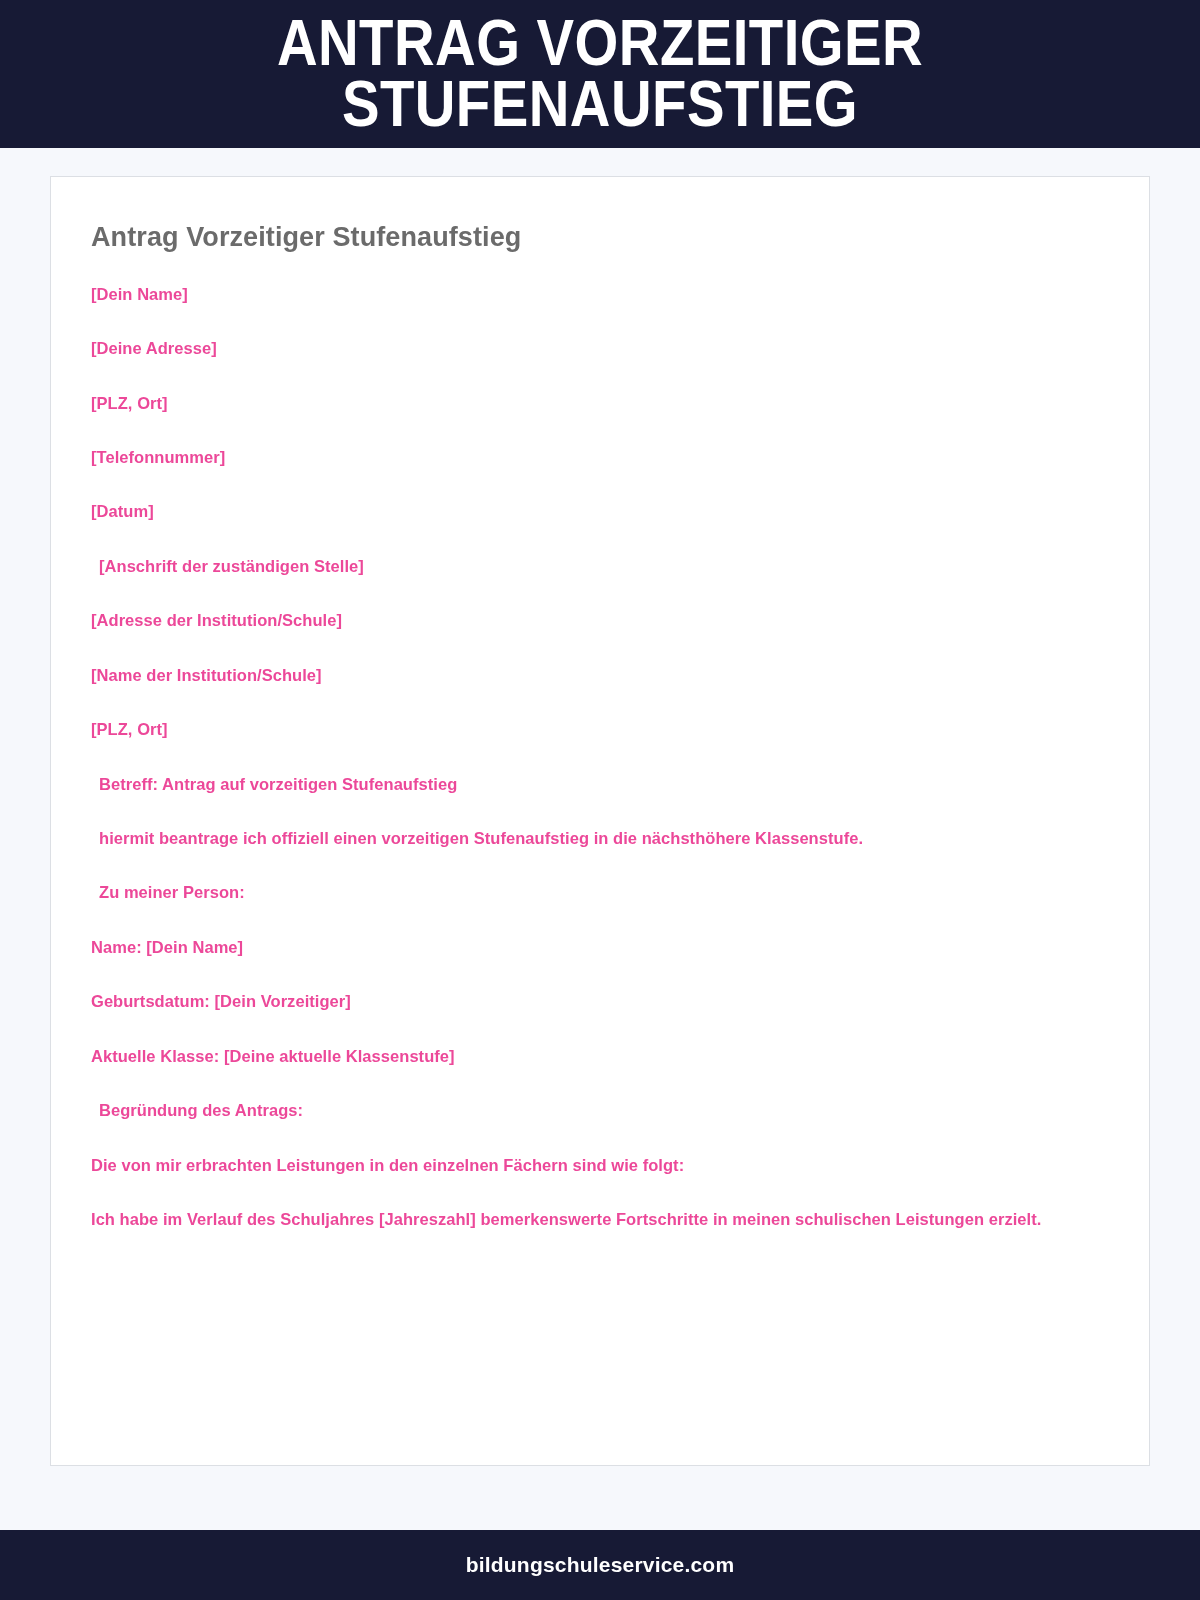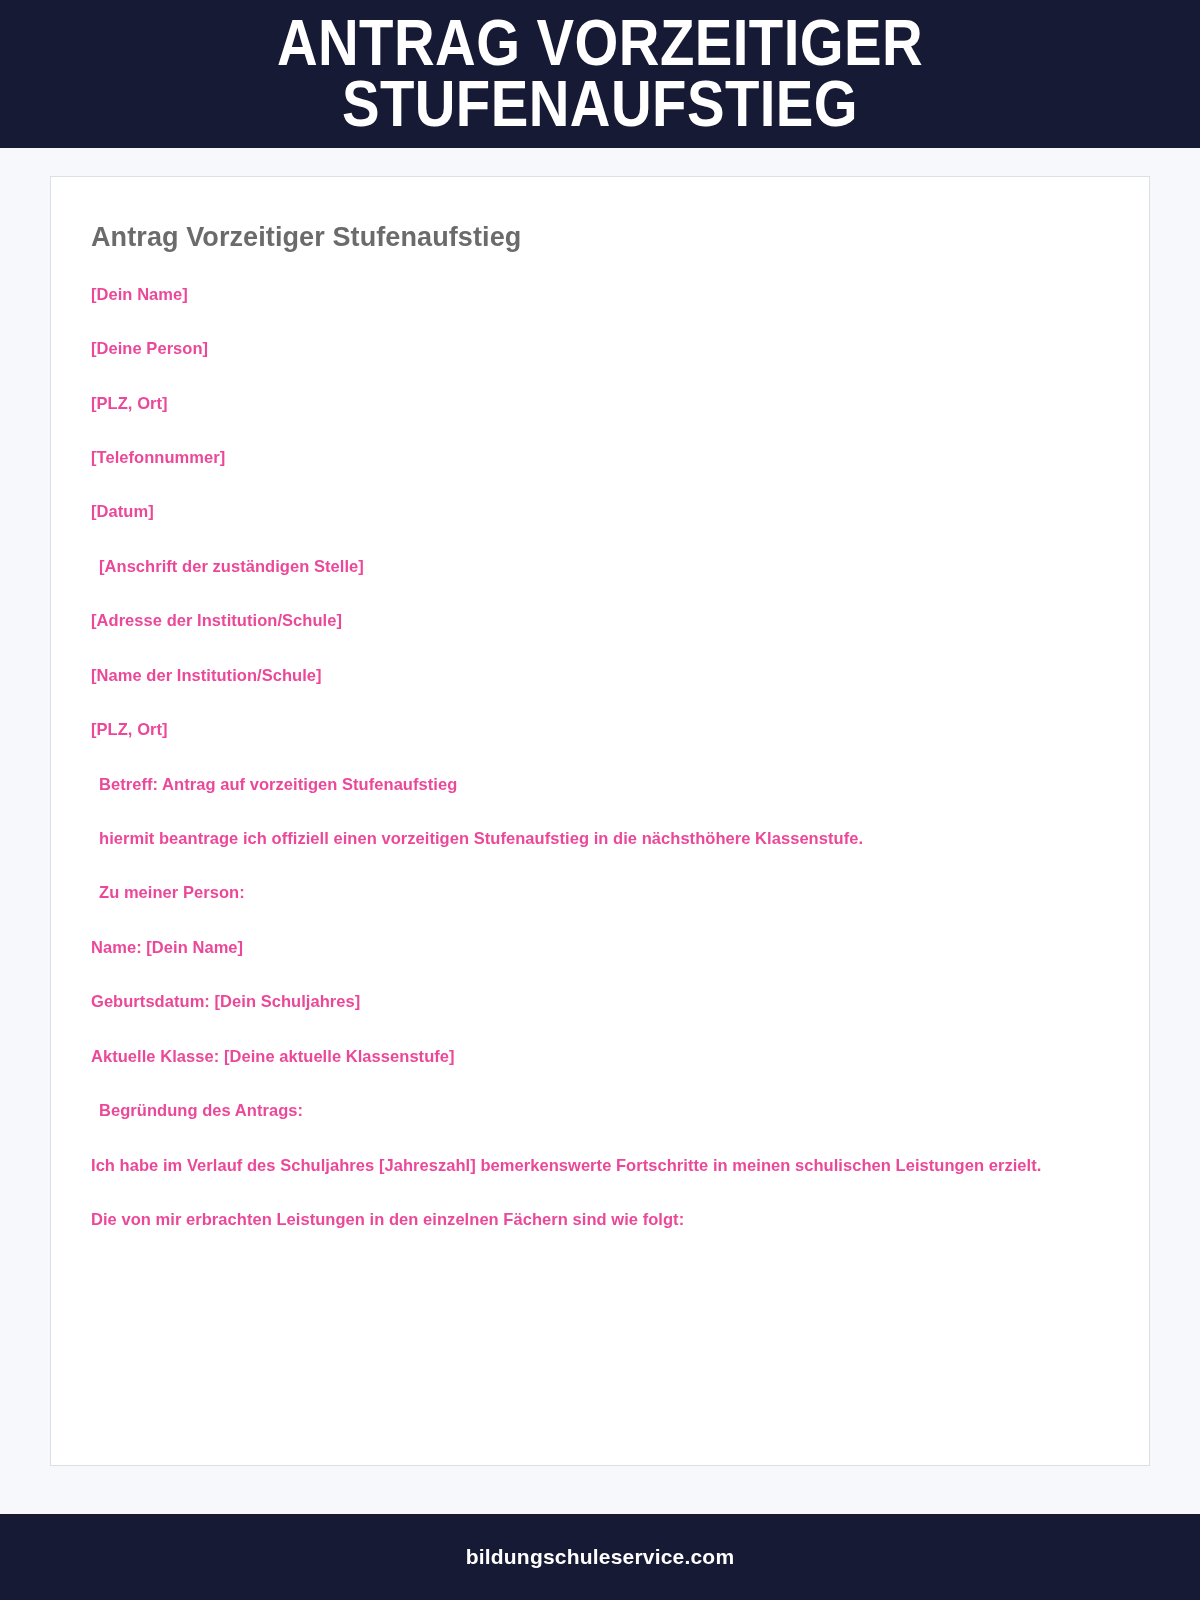--- a/index.html
+++ b/index.html
@@ -78,21 +78,21 @@
   .doc-body p:last-child {
     margin-bottom: 0;
   }
 
   
   .footer {
     position: absolute;
     left: 0;
     bottom: 0;
     width: 100%;
-    height: 86px;
+    height: 70px;
     background: #171a35;
     display: flex;
     align-items: center;
     justify-content: center;
   }
   .footer-text {
     color: #ffffff;
     font-size: 21px;
     font-weight: bold;
     letter-spacing: 0.2px;
@@ -103,36 +103,36 @@
 
 <header class="banner">
   <h1 class="banner-title">Antrag Vorzeitiger Stufenaufstieg</h1>
 </header>
 
 <main class="page-area">
   <article class="doc-card">
     <h2 class="doc-title">Antrag Vorzeitiger Stufenaufstieg</h2>
     <div class="doc-body">
         <p>[Dein Name]</p>
-        <p>[Deine Person]</p>
+        <p>[Deine Adresse]</p>
         <p>[PLZ, Ort]</p>
         <p>[Telefonnummer]</p>
         <p>[Datum]</p>
         <p class="gap-before">[Anschrift der zuständigen Stelle]</p>
         <p>[Adresse der Institution/Schule]</p>
         <p>[Name der Institution/Schule]</p>
         <p>[PLZ, Ort]</p>
         <p class="gap-before">Betreff: Antrag auf vorzeitigen Stufenaufstieg</p>
         <p class="gap-before">hiermit beantrage ich offiziell einen vorzeitigen Stufenaufstieg in die nächsthöhere Klassenstufe.</p>
         <p class="gap-before">Zu meiner Person:</p>
         <p>Name: [Dein Name]</p>
-        <p>Geburtsdatum: [Dein Schuljahres]</p>
+        <p>Geburtsdatum: [Dein Vorzeitiger]</p>
         <p>Aktuelle Klasse: [Deine aktuelle Klassenstufe]</p>
         <p class="gap-before">Begründung des Antrags:</p>
+        <p>Die von mir erbrachten Leistungen in den einzelnen Fächern sind wie folgt:</p>
         <p>Ich habe im Verlauf des Schuljahres [Jahreszahl] bemerkenswerte Fortschritte in meinen schulischen Leistungen erzielt.</p>
-        <p>Die von mir erbrachten Leistungen in den einzelnen Fächern sind wie folgt:</p>
       </div>
   </article>
 </main>
 
 <footer class="footer">
   <span class="footer-text">bildungschuleservice.com</span>
 </footer>
 
 </body></html>

